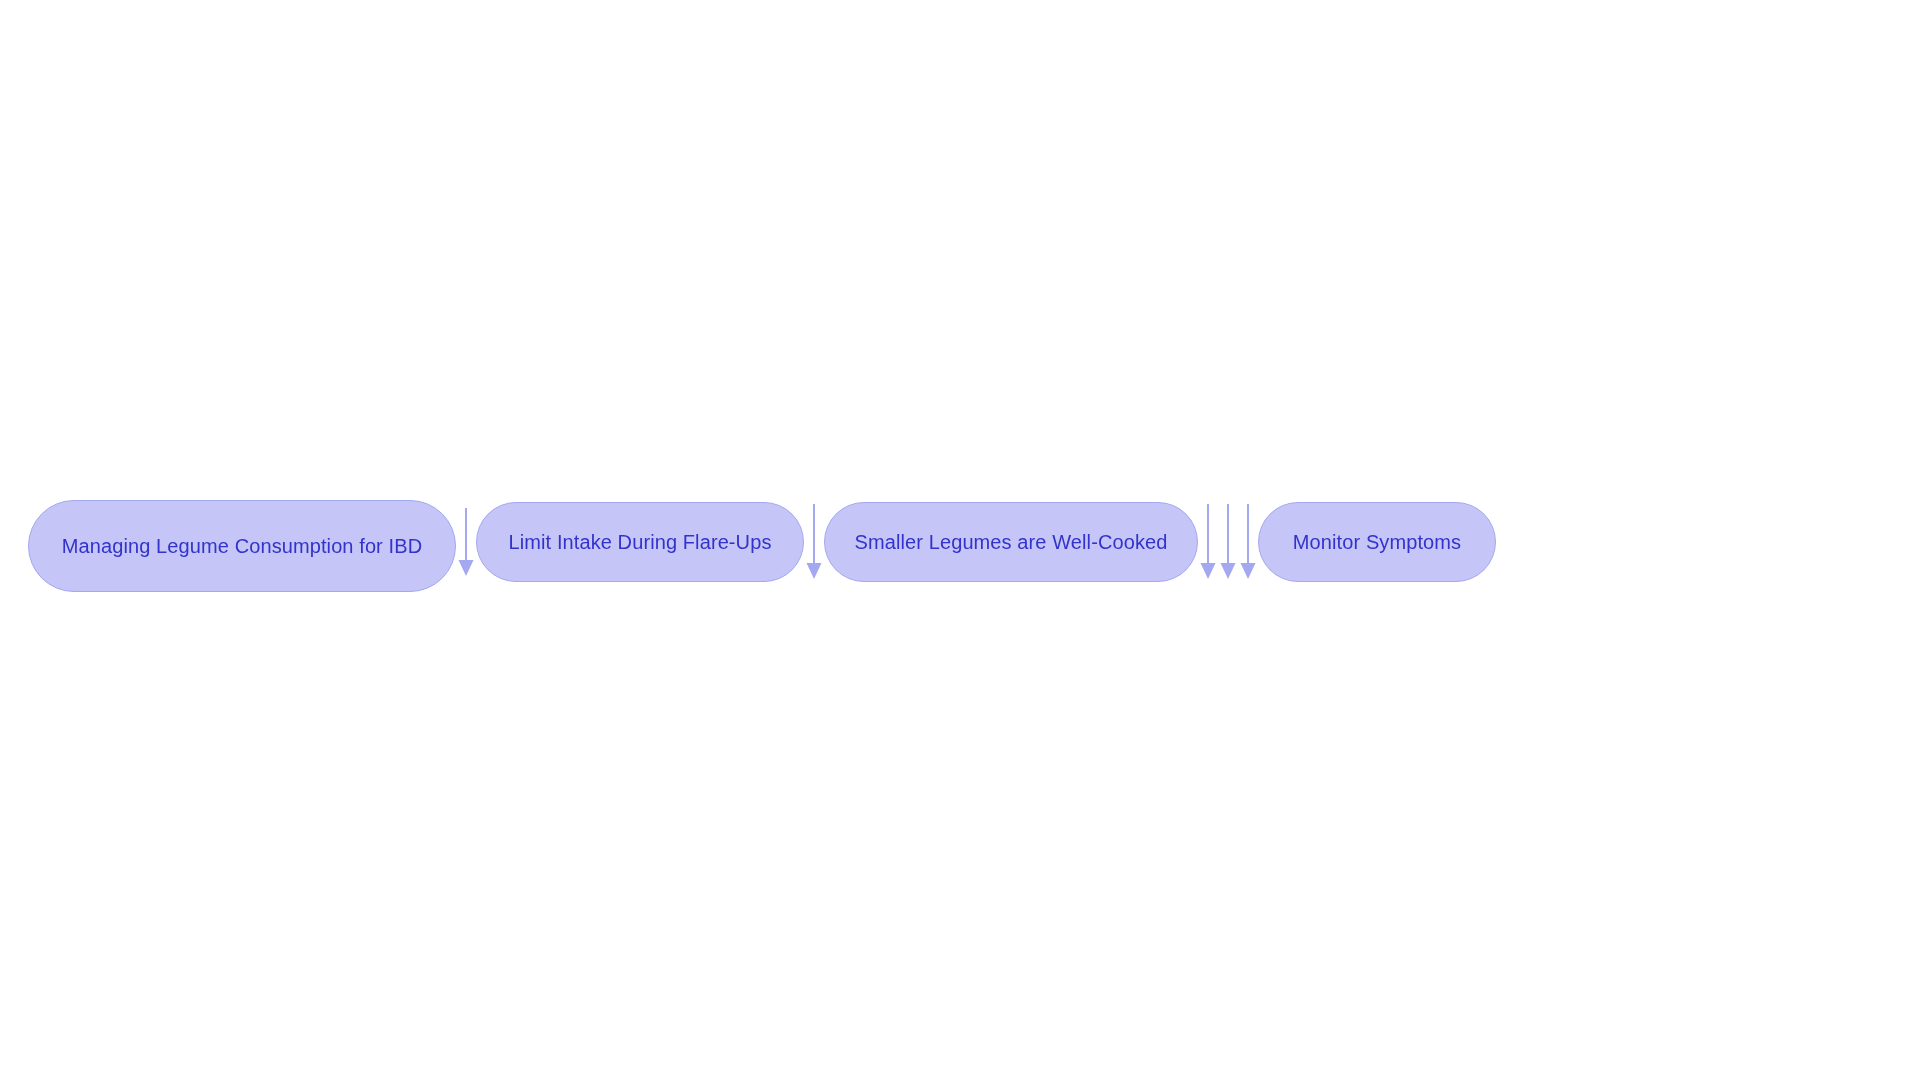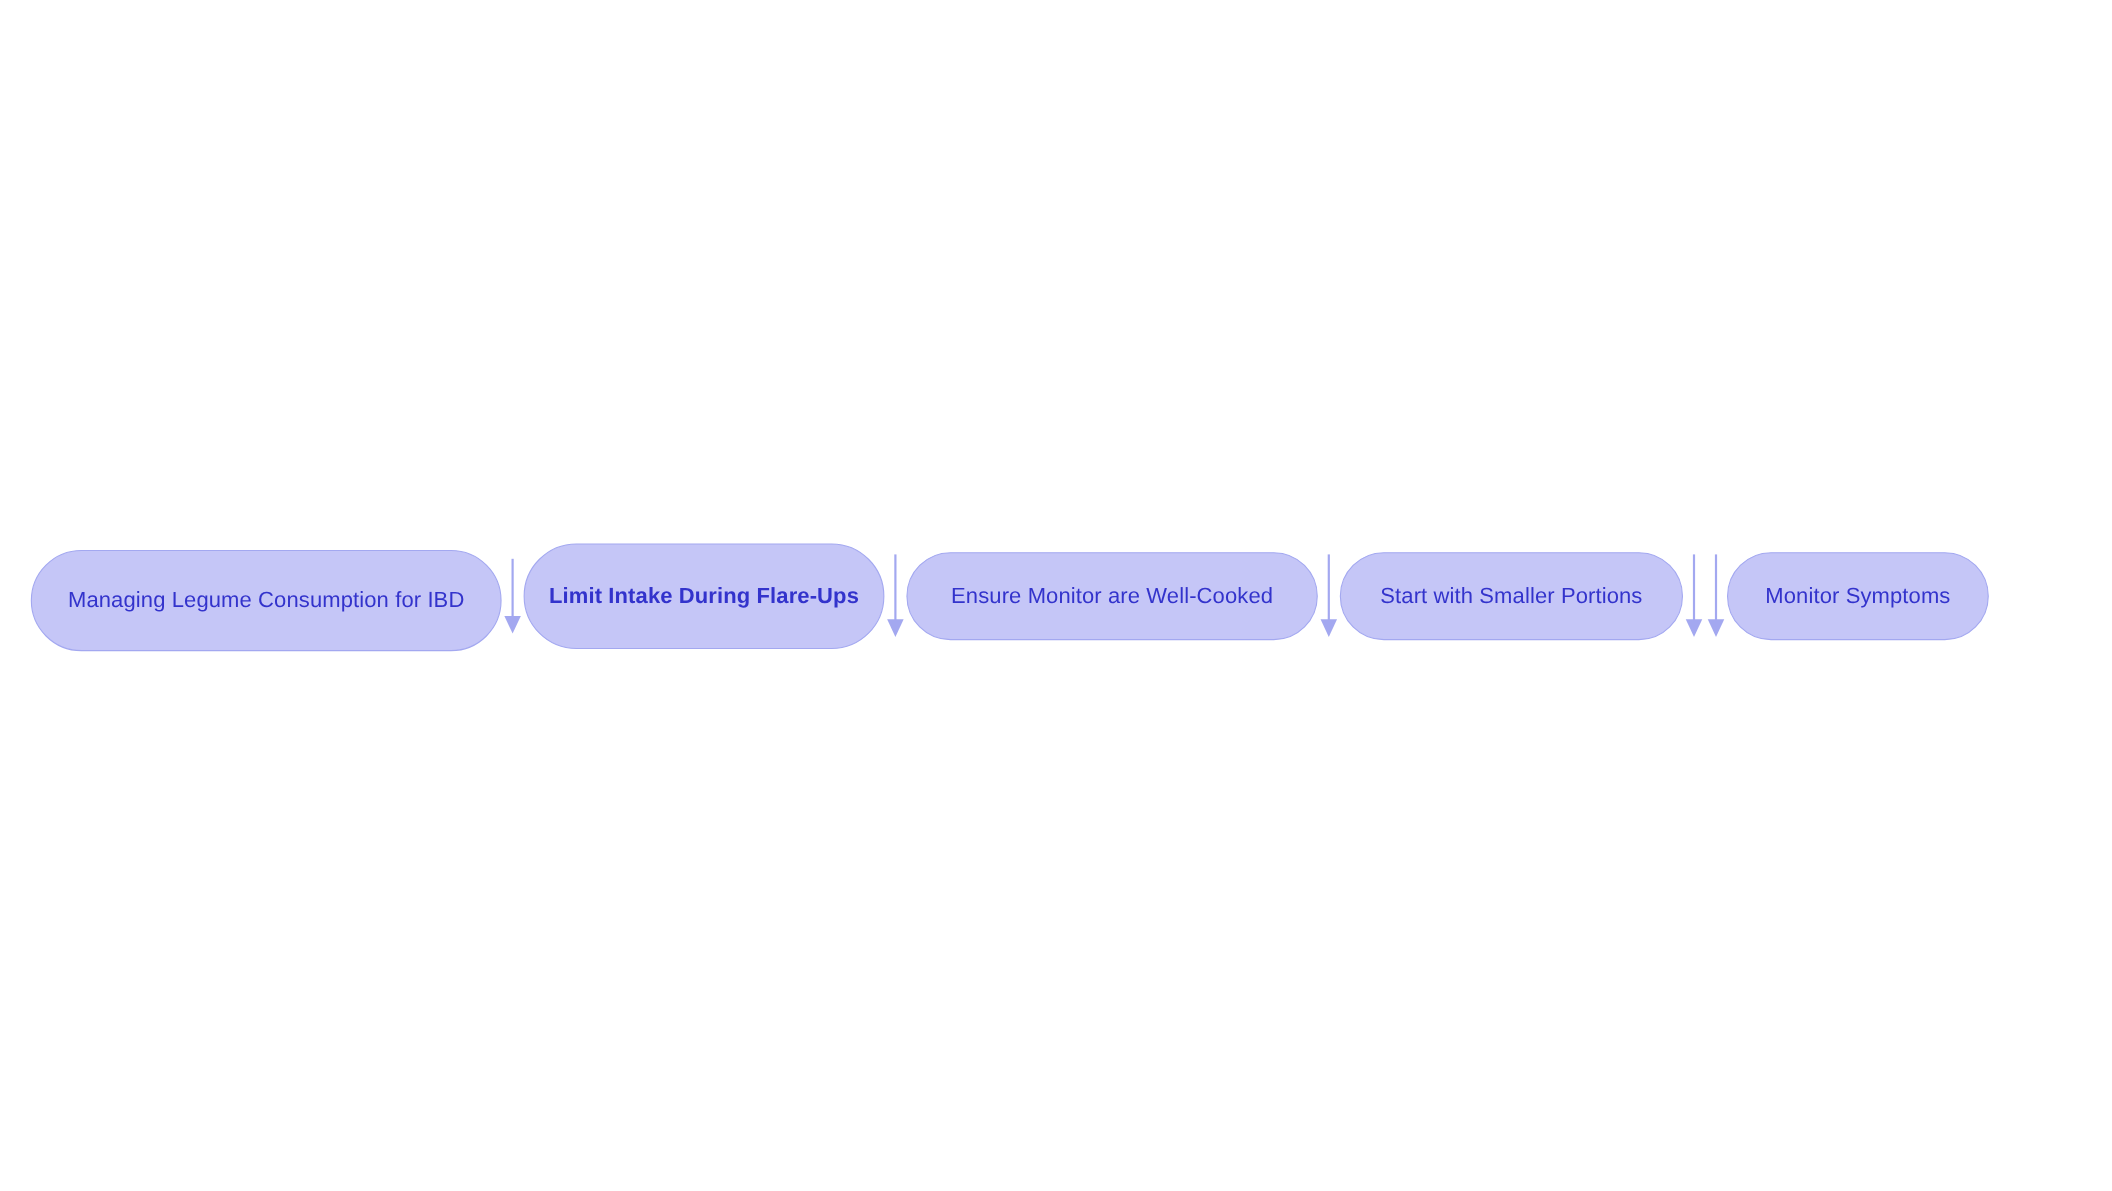--- a/index.html
+++ b/index.html
@@ -80,45 +80,42 @@
       <span class="node-label">Managing Legume Consumption for IBD</span>
     </div>
 
     <div class="connector" style="height:68px;">
       <svg width="20" height="68" viewBox="0 0 20 68">
         <line x1="10" y1="0" x2="10" y2="54" stroke="#a3a8f0" stroke-width="2"></line>
         <polygon points="10,68 2.5,52 17.5,52" fill="#a3a8f0"></polygon>
       </svg>
     </div>
 
-    <div class="node" style="width:328px;height:96px;font-weight:bold;">
+    <div class="node" style="width:328px;height:80px;">
       <span class="node-label">Limit Intake During Flare-Ups</span>
     </div>
 
     <div class="connector" style="height:75px;">
       <svg width="20" height="75" viewBox="0 0 20 75">
         <line x1="10" y1="0" x2="10" y2="61" stroke="#a3a8f0" stroke-width="2"></line>
         <polygon points="10,75 2.5,59 17.5,59" fill="#a3a8f0"></polygon>
       </svg>
     </div>
 
     <div class="node" style="width:374px;height:80px;">
-      <span class="node-label">Ensure Monitor are Well-Cooked</span>
+      <span class="node-label">Smaller Legumes are Well-Cooked</span>
     </div>
 
     <div class="connector" style="height:75px;">
       <svg width="20" height="75" viewBox="0 0 20 75">
         <line x1="10" y1="0" x2="10" y2="61" stroke="#a3a8f0" stroke-width="2"></line>
         <polygon points="10,75 2.5,59 17.5,59" fill="#a3a8f0"></polygon>
       </svg>
     </div>
 
-    <div class="node" style="width:312px;height:80px;">
-      <span class="node-label">Start with Smaller Portions</span>
-    </div>
 
     <div class="connector" style="height:75px;">
       <svg width="20" height="75" viewBox="0 0 20 75">
         <line x1="10" y1="0" x2="10" y2="61" stroke="#a3a8f0" stroke-width="2"></line>
         <polygon points="10,75 2.5,59 17.5,59" fill="#a3a8f0"></polygon>
       </svg>
     </div>
 
 
     <div class="connector" style="height:75px;">

